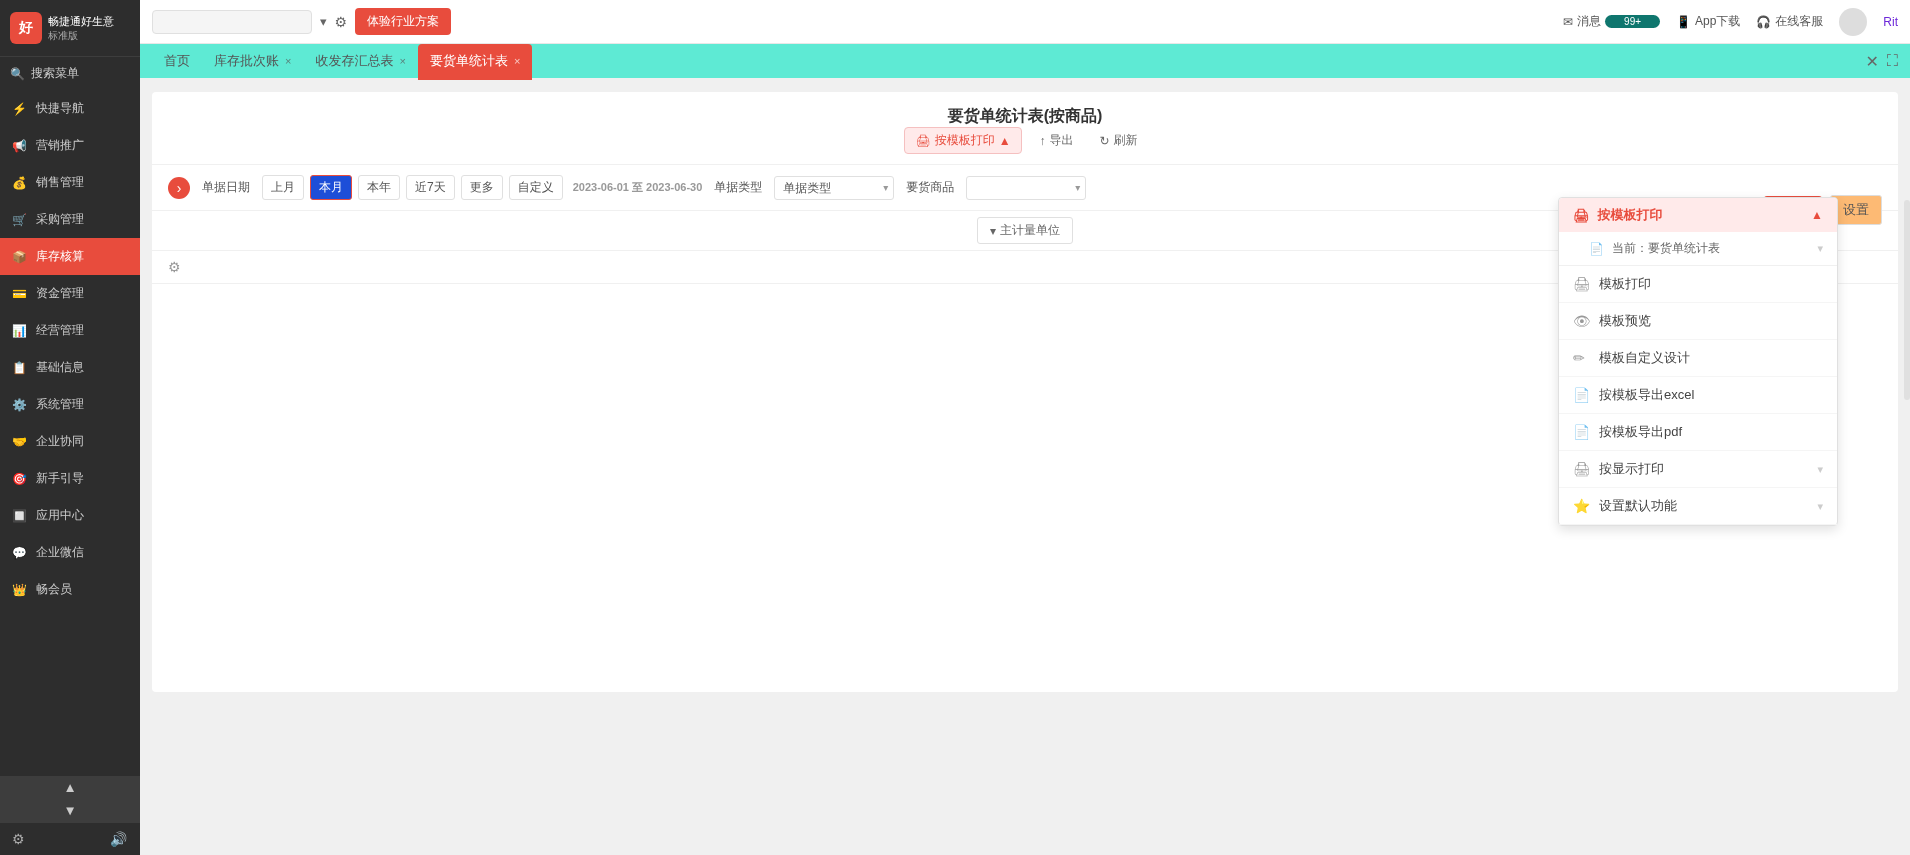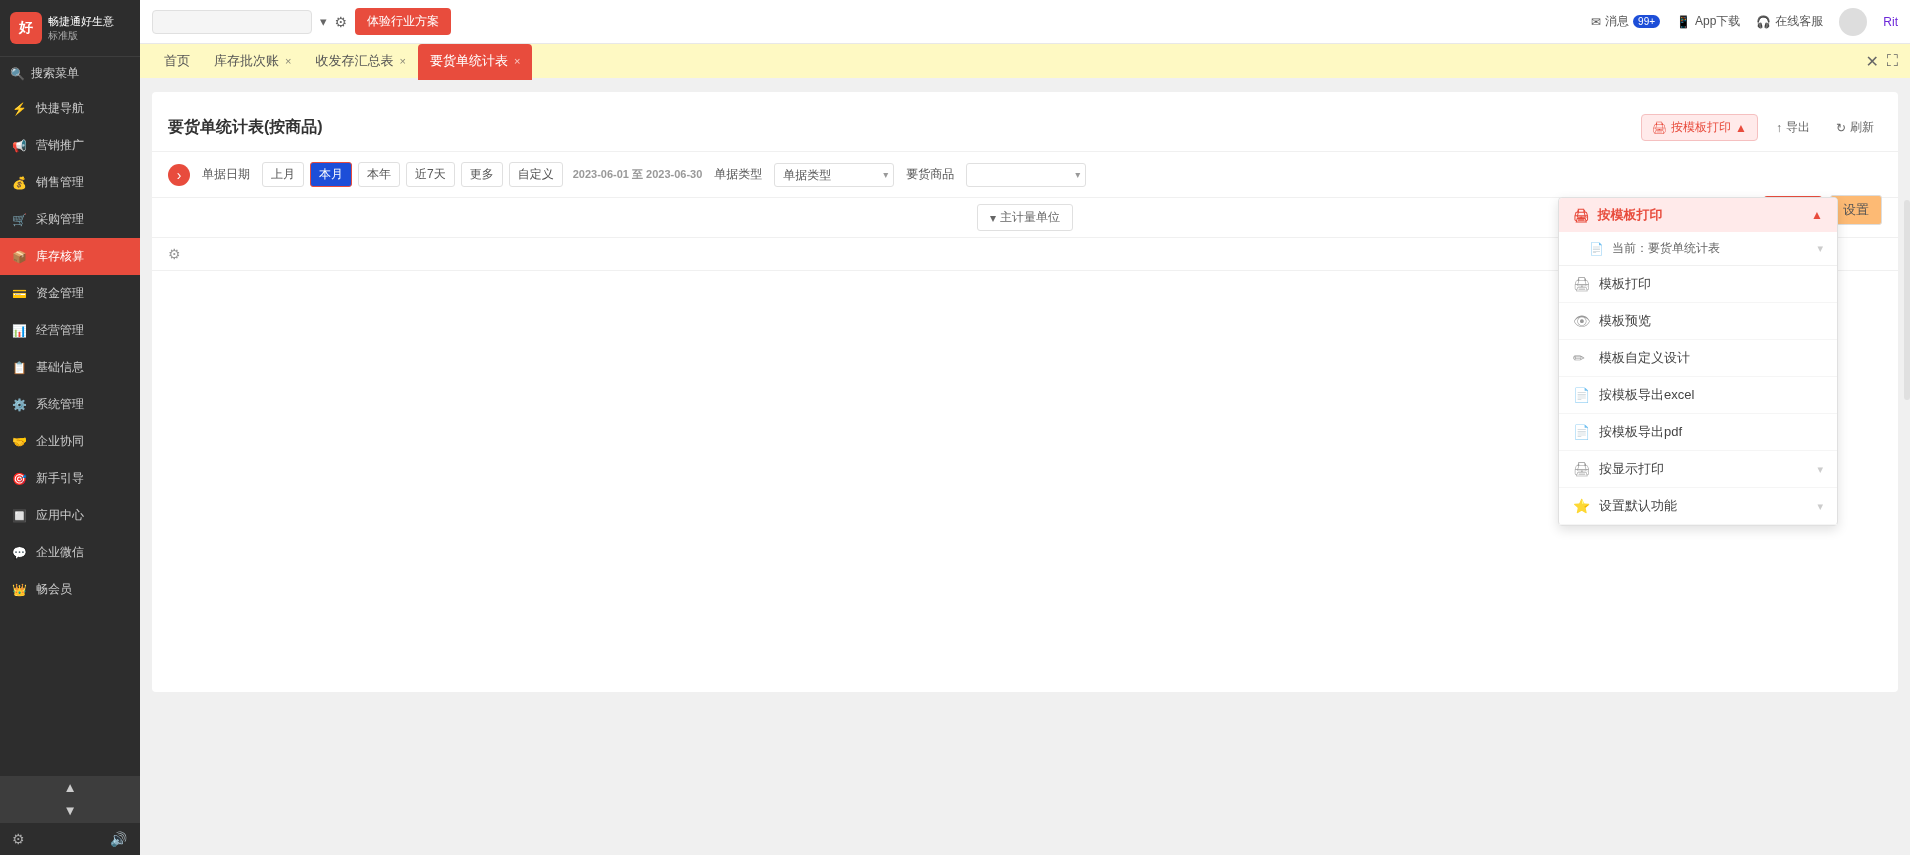--- a/index.html
+++ b/index.html
@@ -129,37 +129,37 @@
     }
     .topbar-right-item {
       display: flex;
       align-items: center;
       gap: 4px;
       color: #555;
       font-size: 12px;
       cursor: pointer;
     }
     .badge {
-      background: #1d4ed8;
+      background: #0f766e;
       color: white;
       border-radius: 8px;
-      padding: 1px 5px;
+      padding: 1px 19px;
       font-size: 10px;
     }
     .user-avatar {
       width: 28px;
       height: 28px;
       background: #ddd;
       border-radius: 50%;
     }
     .user-name { color: #6d28d9; font-size: 12px; }
 
     
     .tabs {
-      background: #fef9c3;
+      background: #5eead4;
       display: flex;
       align-items: center;
       padding: 0 12px;
       border-bottom: 2px solid #f0f0f0;
       height: 36px;
     }
     .tab {
       padding: 0 12px;
       height: 36px;
       display: flex;
@@ -190,25 +190,26 @@
 
     .page-card {
       background: white;
       border-radius: 4px;
       padding: 0;
       min-height: 600px;
       position: relative;
     }
 
     .page-header {
-      padding: 22px 16px 10px;
+      padding: 14px 16px 10px;
       border-bottom: 1px solid #f0f0f0;
       display: flex;
       align-items: center;
       justify-content: space-between;
+      flex-direction: column;
     }
     .page-title {
       font-size: 16px;
       font-weight: bold;
       color: #333;
     }
     .page-actions {
       display: flex;
       align-items: center;
       gap: 10px;

